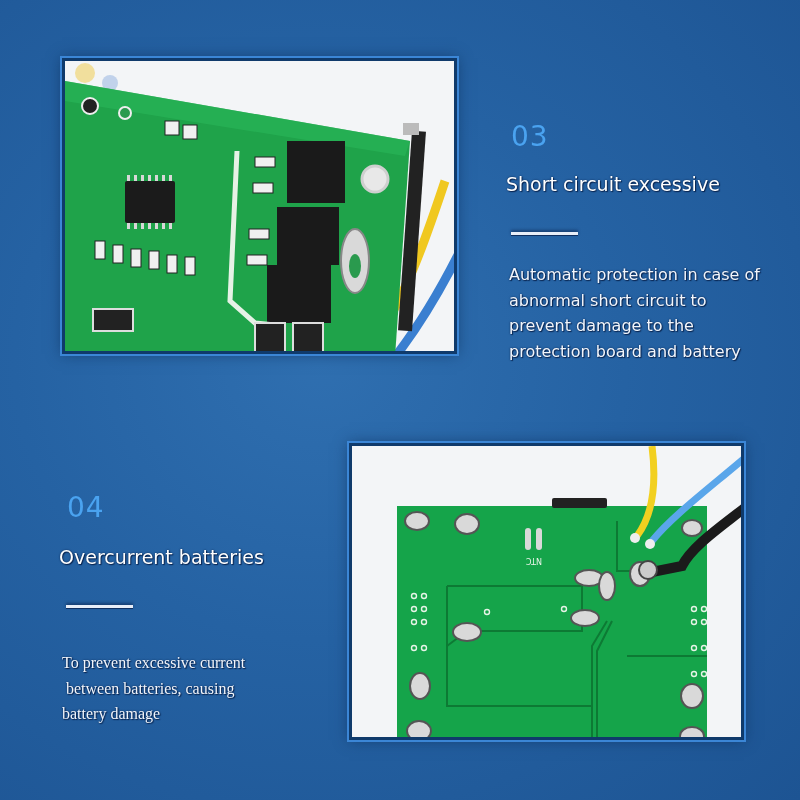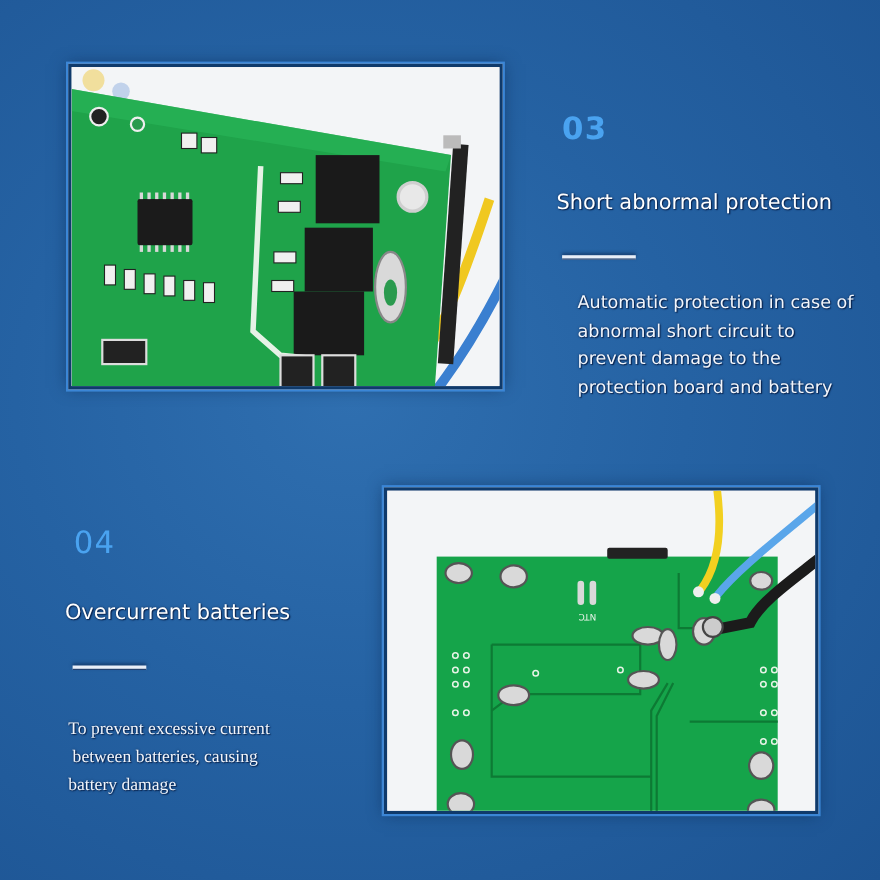--- a/index.html
+++ b/index.html
@@ -112,24 +112,24 @@
     <rect x="190" y="262" width="30" height="34" fill="#222" stroke="#ddd" stroke-width="2"></rect>
     <rect x="228" y="262" width="30" height="34" fill="#222" stroke="#ddd" stroke-width="2"></rect>
 
     <ellipse cx="290" cy="200" rx="14" ry="32" fill="#d9d9d9" stroke="#888" stroke-width="2"></ellipse>
     <ellipse cx="290" cy="205" rx="6" ry="12" fill="#2a9a4e"></ellipse>
     <circle cx="25" cy="45" r="8" fill="#222" stroke="#eee" stroke-width="2"></circle>
     <circle cx="60" cy="52" r="6" fill="#2a9a4e" stroke="#eee" stroke-width="2"></circle>
   </svg>
 </div>
 
-<div class="num" style="left:511px; top:100px;font-weight:bold;">03</div>
-<div class="title" style="left:506px; top:173px;">Short abnormal protection</div>
+<div class="num" style="left:511px; top:120px;">03</div>
+<div class="title" style="left:506px; top:173px;">Short circuit excessive</div>
 <div class="accent" style="left:511px; top:232px; width:67px;"></div>
-<div class="desc" style="left:509px; top:262px;margin-left:16px;">Automatic protection in case of
+<div class="desc" style="left:509px; top:262px;">Automatic protection in case of
 abnormal short circuit to
 prevent damage to the
 protection board and battery</div>
 
 <div class="photo-frame frame2 frame">
   <svg width="395" height="297" viewBox="0 0 395 297">
     <rect width="395" height="297" fill="#f3f5f7"></rect>
 
     <rect x="45" y="60" width="310" height="237" fill="#15a44a"></rect>
     <rect x="200" y="52" width="55" height="10" fill="#222" rx="2"></rect>
@@ -185,18 +185,18 @@
 
     <path d="M300 0 C 305 40, 300 70, 285 90" stroke="#f2d020" stroke-width="7" fill="none"></path>
     <circle cx="283" cy="92" r="5" fill="#eee"></circle>
     <path d="M395 10 C 360 40, 320 70, 300 95" stroke="#5aa6ea" stroke-width="7" fill="none"></path>
     <circle cx="298" cy="98" r="5" fill="#eee"></circle>
     <path d="M395 60 C 370 80, 340 100, 330 120 L 300 126" stroke="#1b1b1b" stroke-width="10" fill="none"></path>
     <circle cx="296" cy="124" r="9" fill="#ccc" stroke="#444" stroke-width="2"></circle>
   </svg>
 </div>
 
-<div class="num" style="left:67px; top:477px;">04</div>
+<div class="num" style="left:67px; top:491px;">04</div>
 <div class="title" style="left:59px; top:546px;">Overcurrent batteries</div>
 <div class="accent" style="left:66px; top:605px; width:67px;"></div>
 <div class="desc" style="left:62px; top:650px;font-family:Liberation Serif, serif;">To prevent excessive current
  between batteries, causing
 battery damage</div>
 
 </body></html>

